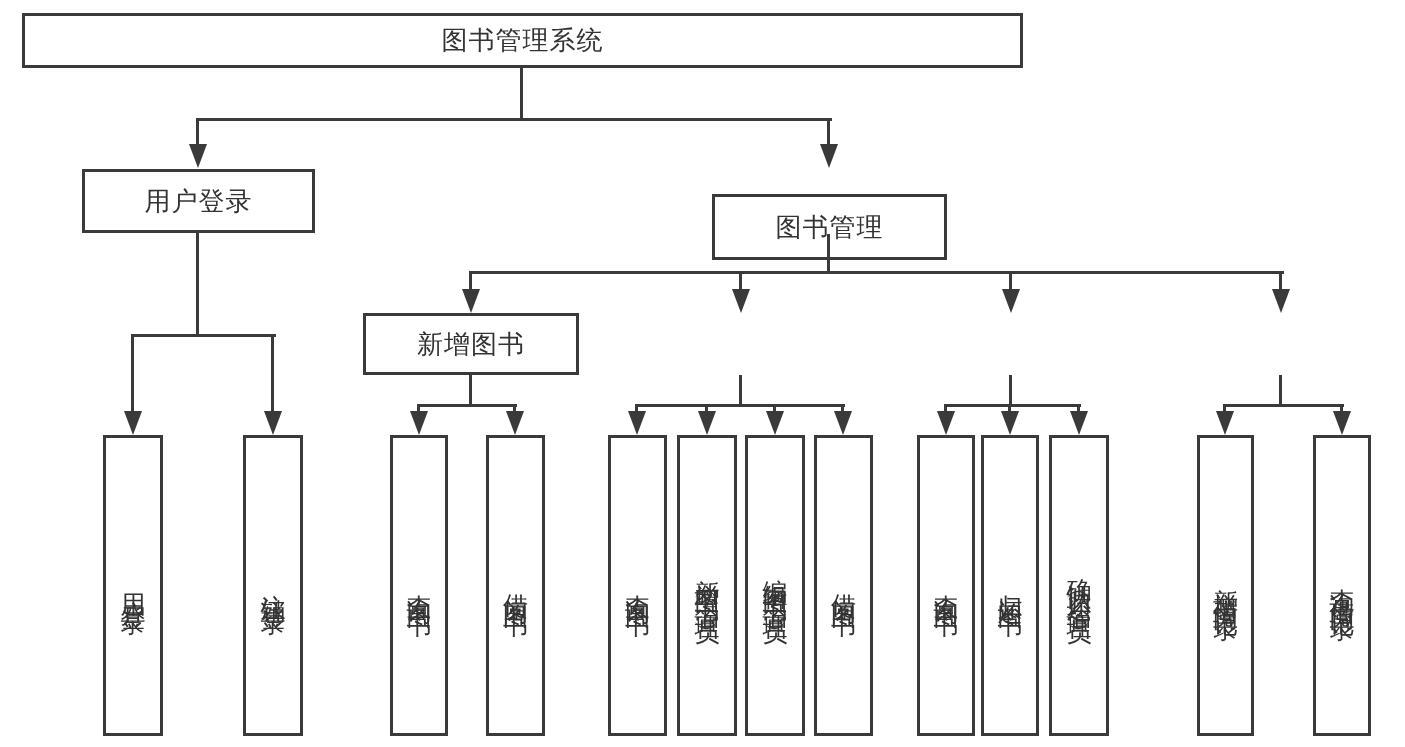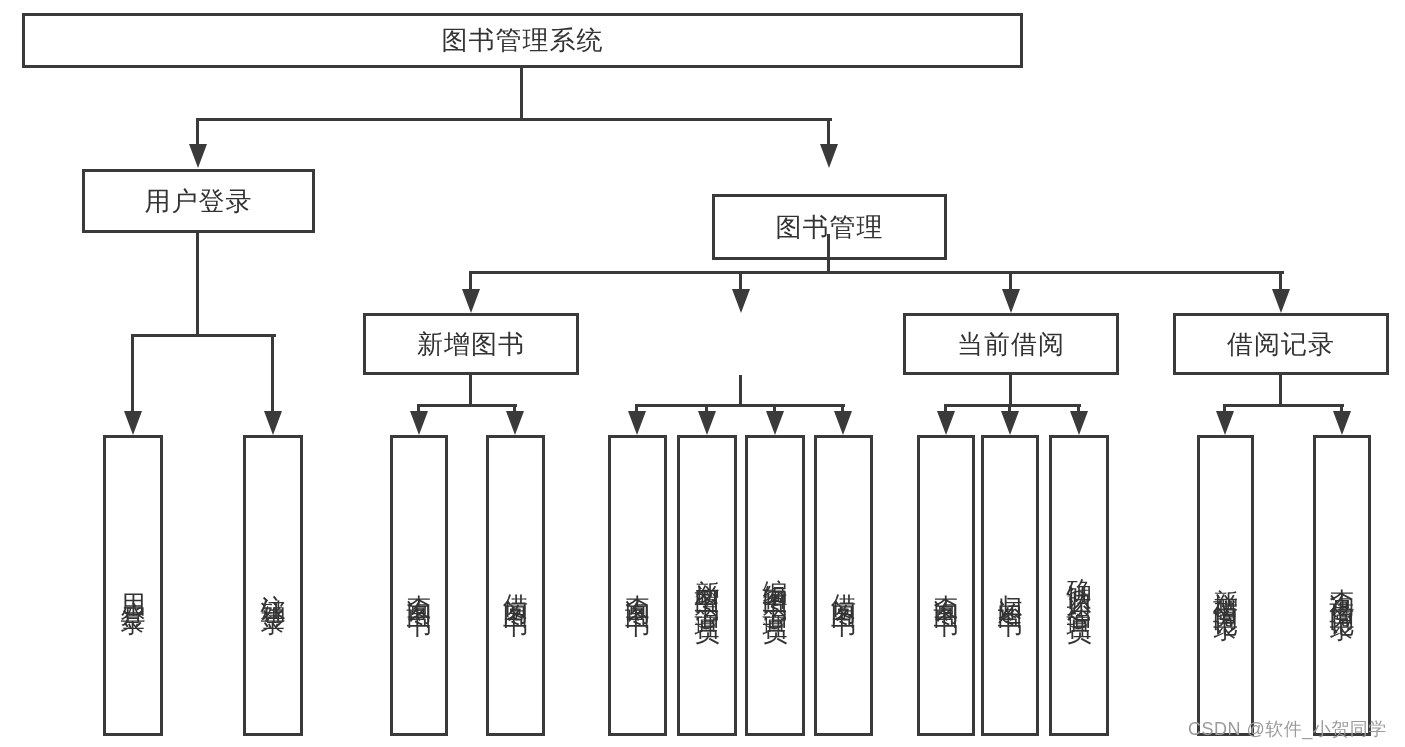--- a/index.html
+++ b/index.html
@@ -72,26 +72,20 @@
   <div class="vline" style="left:739px;top:271px;height:20px;"></div>
   <div class="arrow" style="left:732px;top:289px;"></div>
   <div class="vline" style="left:1009px;top:271px;height:20px;"></div>
   <div class="arrow" style="left:1002px;top:289px;"></div>
   <div class="vline" style="left:1279px;top:271px;height:20px;"></div>
   <div class="arrow" style="left:1272px;top:289px;"></div>
 
   <div class="box" style="left:363px;top:313px;width:216px;height:62px;">
     <span class="hlabel">新增图书</span>
   </div>
-  <div class="box" style="left:903px;top:313px;width:216px;height:62px;">
-    <span class="hlabel">当前借阅</span>
-  </div>
-  <div class="box" style="left:1173px;top:313px;width:216px;height:62px;">
-    <span class="hlabel">借阅记录</span>
-  </div>
 
   <div class="vline" style="left:469px;top:375px;height:31px;"></div>
   <div class="hline" style="left:417px;top:404px;width:100px;"></div>
   <div class="vline" style="left:417px;top:404px;height:9px;"></div>
   <div class="arrow" style="left:410px;top:411px;"></div>
   <div class="vline" style="left:513px;top:404px;height:9px;"></div>
   <div class="arrow" style="left:506px;top:411px;"></div>
 
   <div class="vline" style="left:739px;top:375px;height:31px;"></div>
   <div class="hline" style="left:635px;top:404px;width:210px;"></div>
@@ -157,15 +151,14 @@
     <span class="vtext">确认归还（管理员）</span>
   </div>
 
   <div class="box" style="left:1197px;top:435px;width:57px;height:301px;">
     <span class="vtext">新增借阅记录</span>
   </div>
   <div class="box" style="left:1313px;top:435px;width:58px;height:301px;">
     <span class="vtext">查询借阅记录</span>
   </div>
 
-  <div class="watermark">CSDN @软件_小贺同学</div>
 
 </div>
 
 </body></html>

